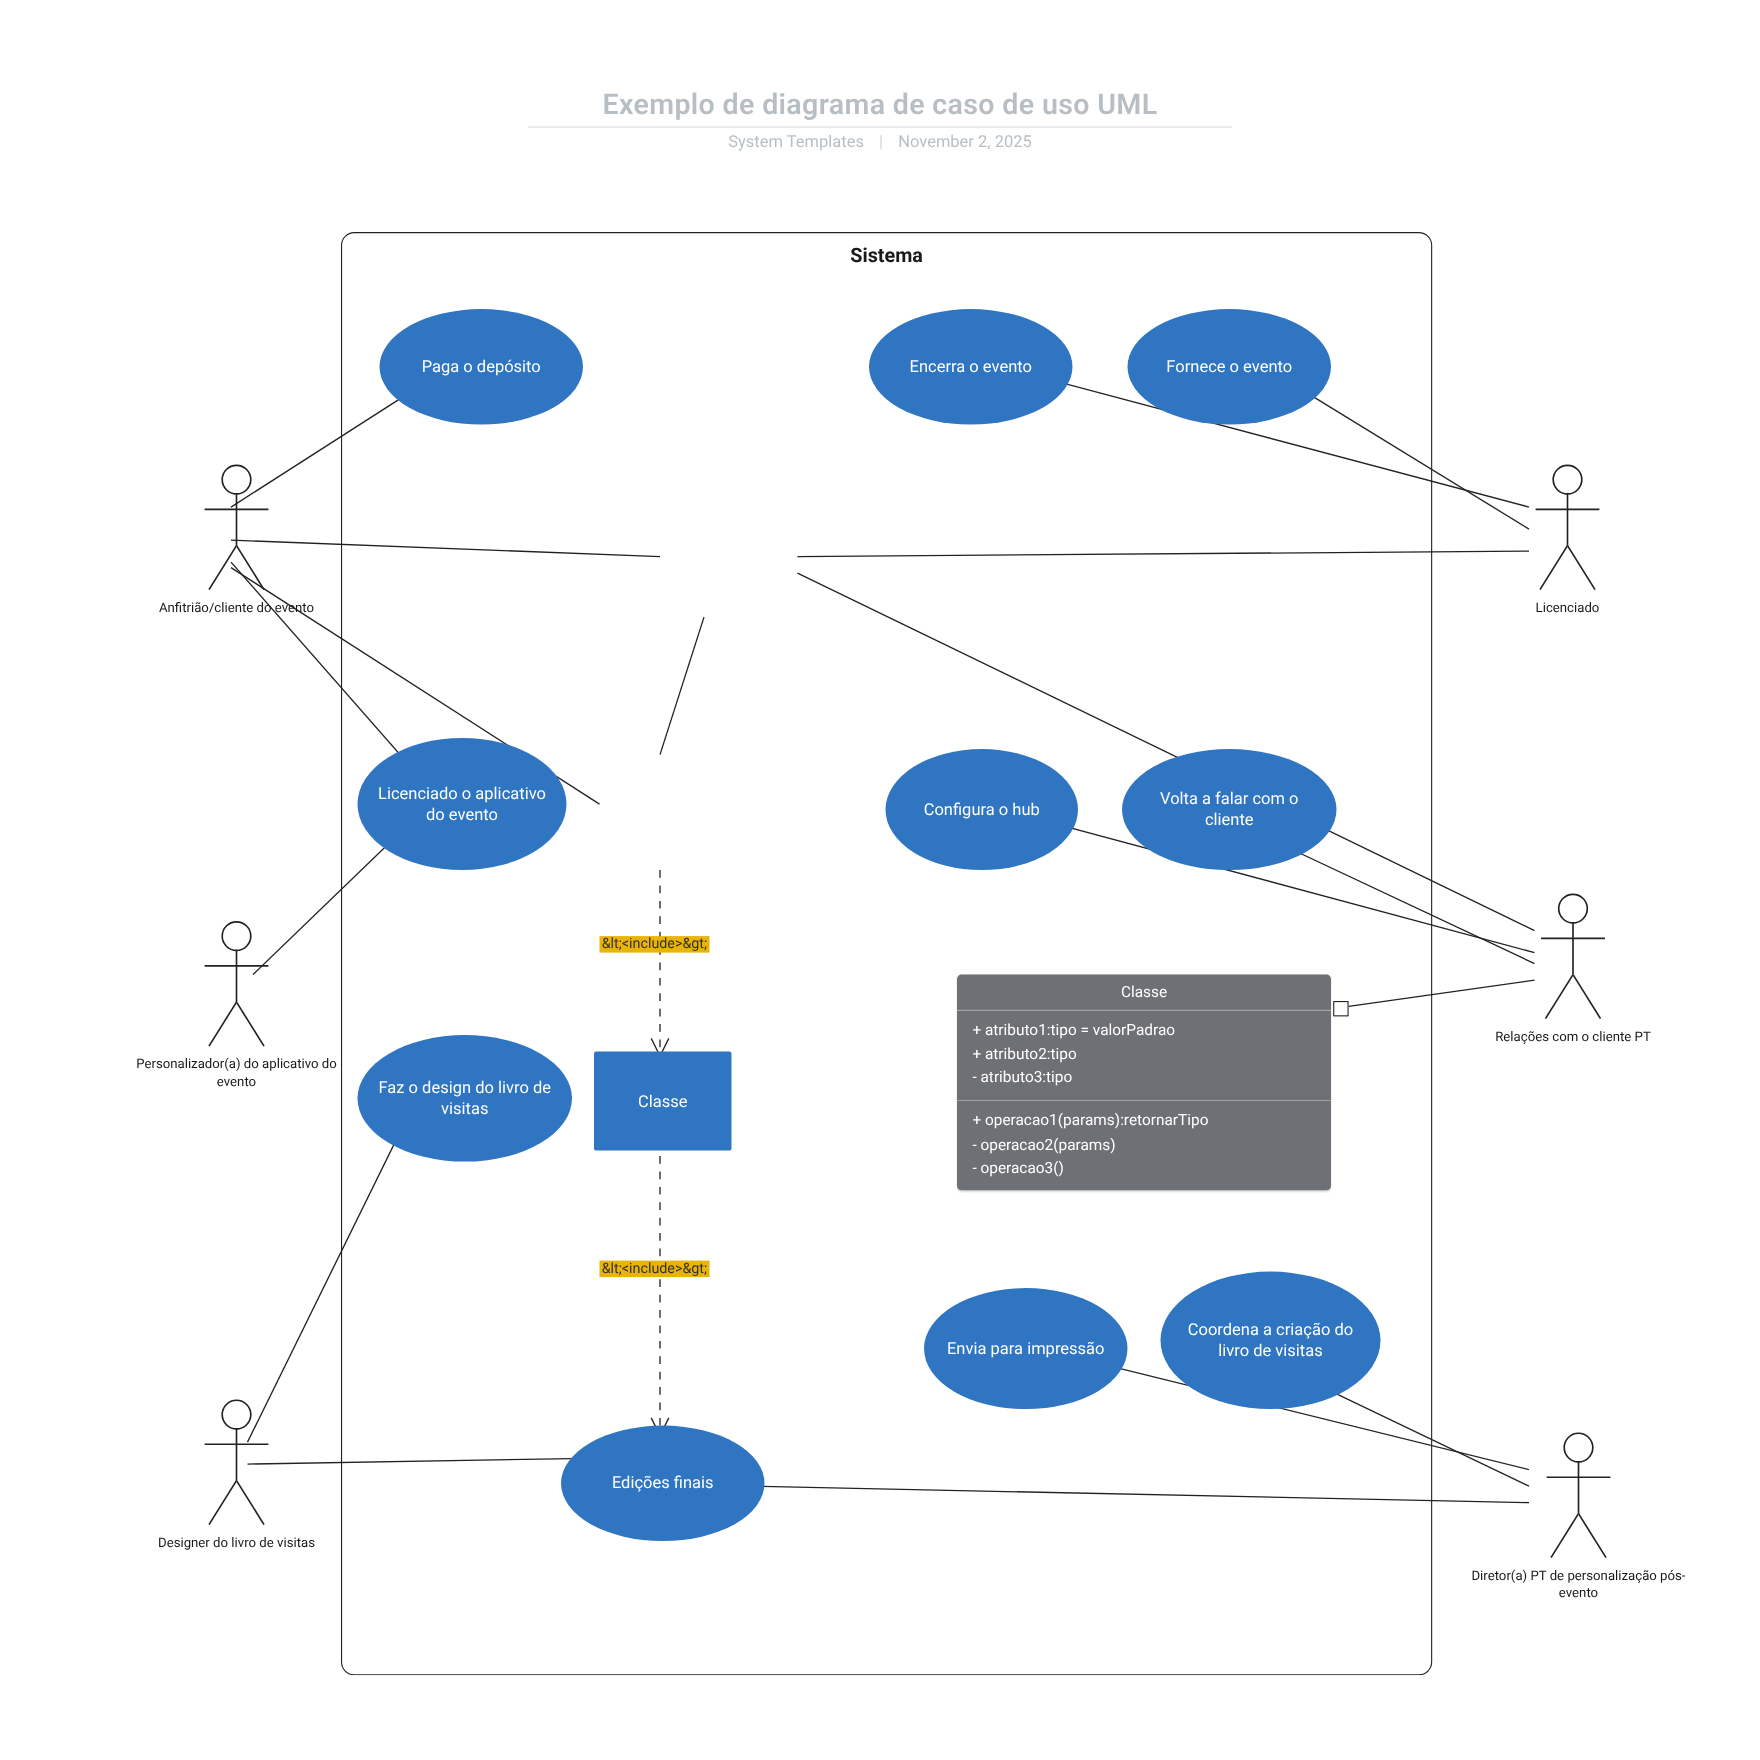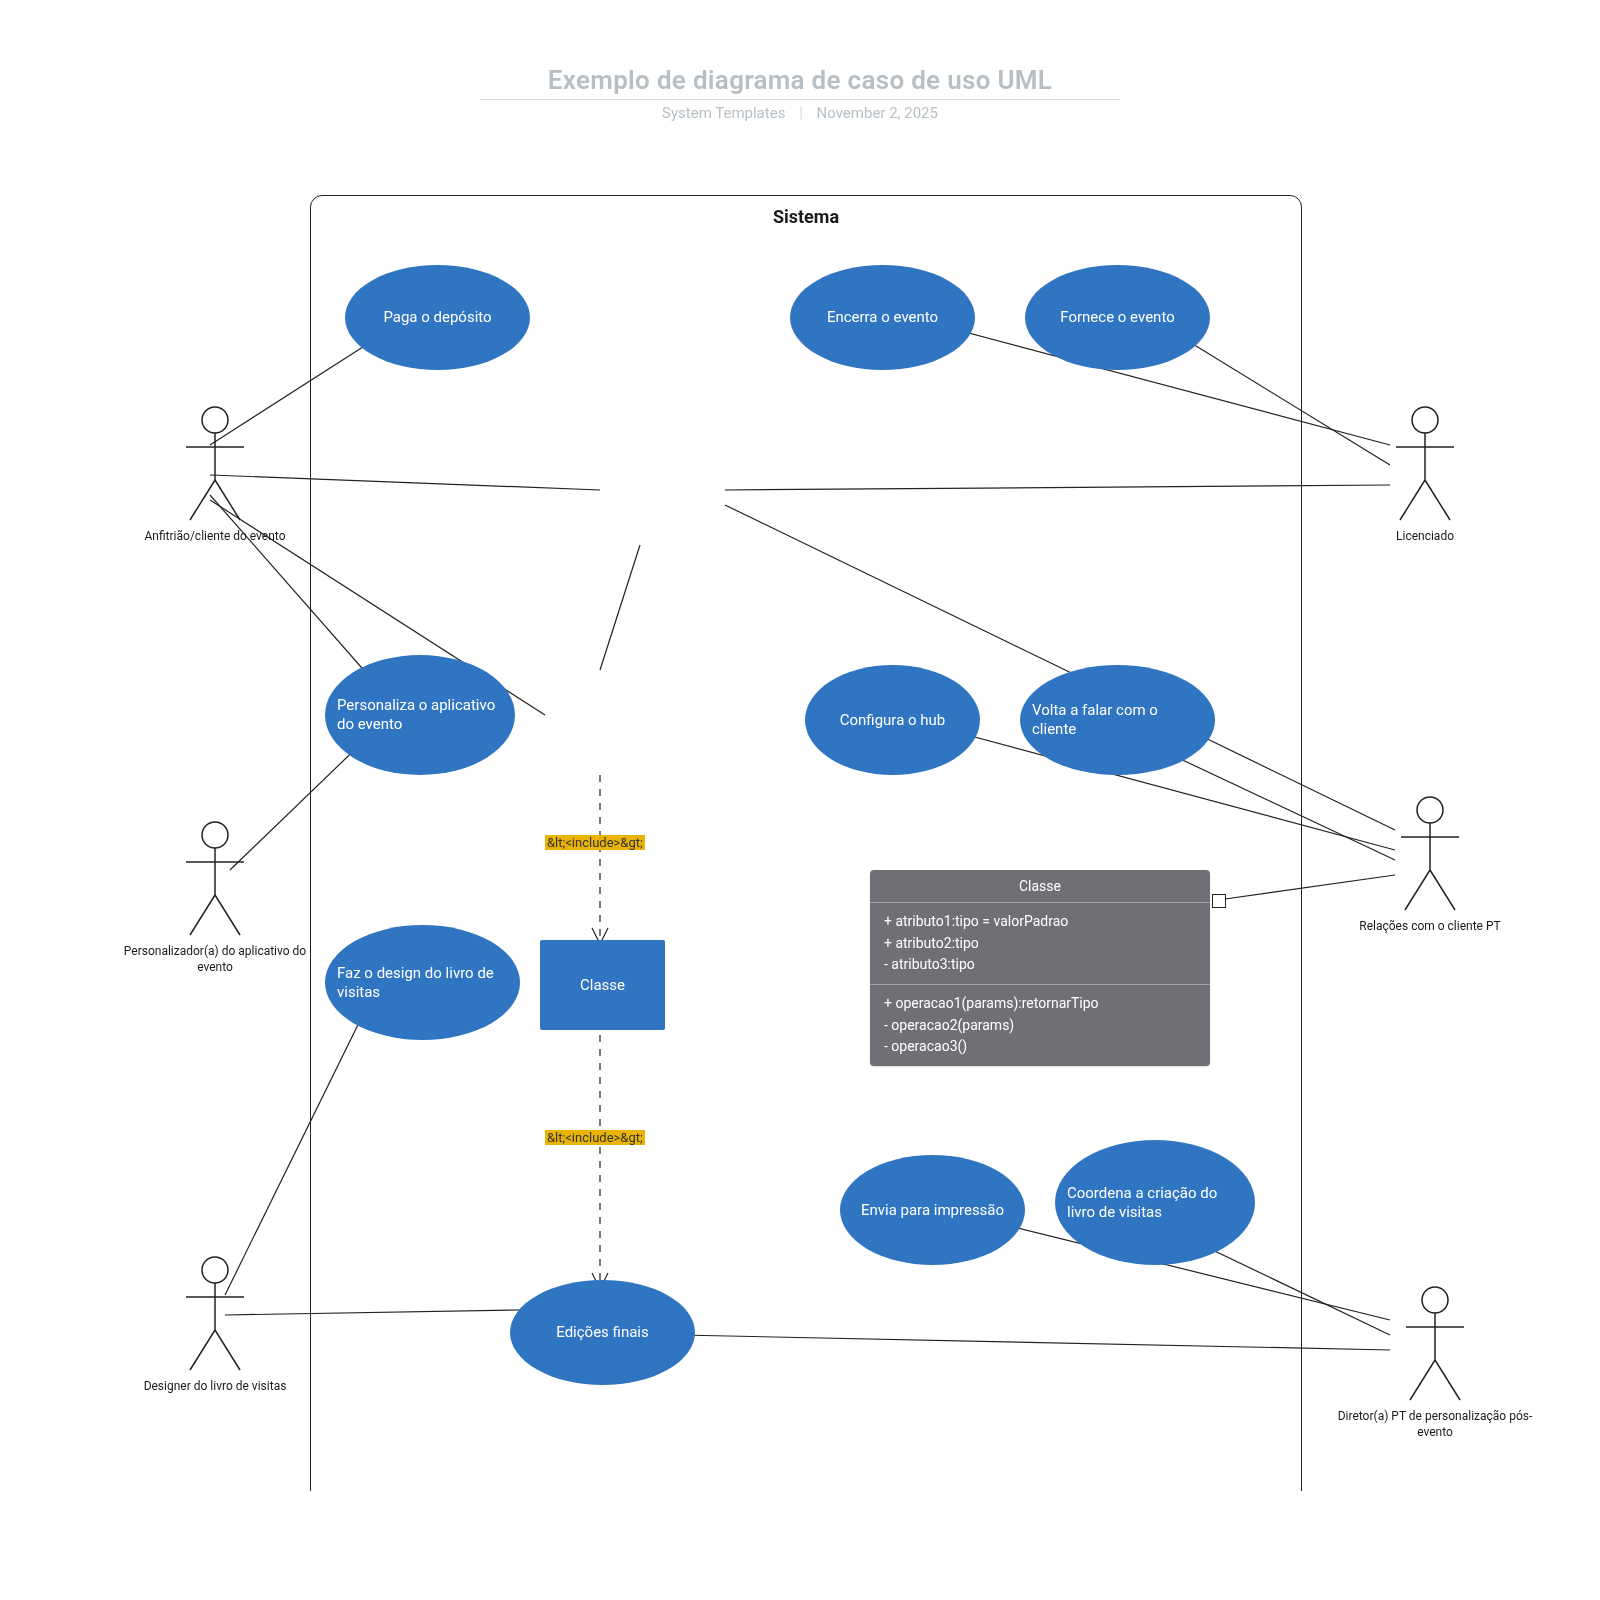--- a/index.html
+++ b/index.html
@@ -1,23 +1,23 @@
 <!DOCTYPE html>
 <html><head>
 <meta charset="utf-8">
 <style>
   html,body{margin:0;padding:0;background:#fff;font-family:-apple-system,BlinkMacSystemFont,"Segoe UI",Roboto,Helvetica,Arial,sans-serif;color:#1a1a1a}
-  .page{position:relative;width:1600px;height:1491px;margin:0 auto}
+  .page{position:relative;width:1600px;height:1491px;margin:16px auto}
   .hdr{position:absolute;left:0;right:0;top:65px;text-align:center}
   .hdr h1{font-size:26px;font-weight:600;color:#b8bfc4;letter-spacing:.3px;margin:0 0 4px 0;padding:0 0 4px 0;border-bottom:1px solid #d5dbdf;display:inline-block;width:640px}
   .hdr .sub{color:#b8bfc4;font-size:15px}
   .hdr .sub .sep{margin:0 10px;color:#cfd6da}
   .sysbox{position:absolute;border:1.5px solid #222;border-radius:12px}
   .syslabel{position:absolute;top:10px;left:0;right:0;text-align:center;font-weight:700;font-size:18px}
-  .uc{position:absolute;border-radius:50%;background:#2f75c1;display:flex;align-items:center;justify-content:center;color:#fff;font-size:15px;line-height:1.25;padding:0 12px;box-sizing:border-box}
+  .uc{position:absolute;border-radius:50%;background:#2f75c1;display:flex;align-items:center;justify-content:center;text-align:center;color:#fff;font-size:15px;line-height:1.25;padding:0 12px;box-sizing:border-box}
   .uc span{pointer-events:none}
   .node-rect{position:absolute;background:#2f75c1;color:#fff;display:flex;align-items:center;justify-content:center;font-size:15px;border-radius:2px}
   .classbox{position:absolute;background:#6e7075;color:#fff;font-size:14px;border-radius:4px;box-shadow:0 1px 2px rgba(0,0,0,.15)}
   .classbox .cb-title{padding:8px 0;text-align:center;border-bottom:1px solid rgba(255,255,255,.35)}
   .classbox .cb-sec{padding:8px 14px;border-bottom:1px solid rgba(255,255,255,.35)}
   .classbox .cb-sec:last-child{border-bottom:none}
   .classbox .row{white-space:nowrap;line-height:1.55}
   .actor{position:absolute;text-align:center}
   .actor svg{display:block;margin:0 auto}
   .actor .nm{font-size:12px;line-height:1.3;margin-top:4px}
@@ -84,21 +84,21 @@
   <div class="uc" style="left:345px;top:265px;width:185px;height:105px">
       <span>Paga o depósito</span>
     </div>
   <div class="uc" style="left:790px;top:265px;width:185px;height:105px">
       <span>Encerra o evento</span>
     </div>
   <div class="uc" style="left:1025px;top:265px;width:185px;height:105px">
       <span>Fornece o evento</span>
     </div>
   <div class="uc" style="left:325px;top:655px;width:190px;height:120px">
-      <span>Personaliza o aplicativo do evento</span>
+      <span>Licenciado o aplicativo do evento</span>
     </div>
   <div class="uc" style="left:805px;top:665px;width:175px;height:110px">
       <span>Configura o hub</span>
     </div>
   <div class="uc" style="left:1020px;top:665px;width:195px;height:110px">
       <span>Volta a falar com o cliente</span>
     </div>
   <div class="uc" style="left:325px;top:925px;width:195px;height:115px">
       <span>Faz o design do livro de visitas</span>
     </div>

